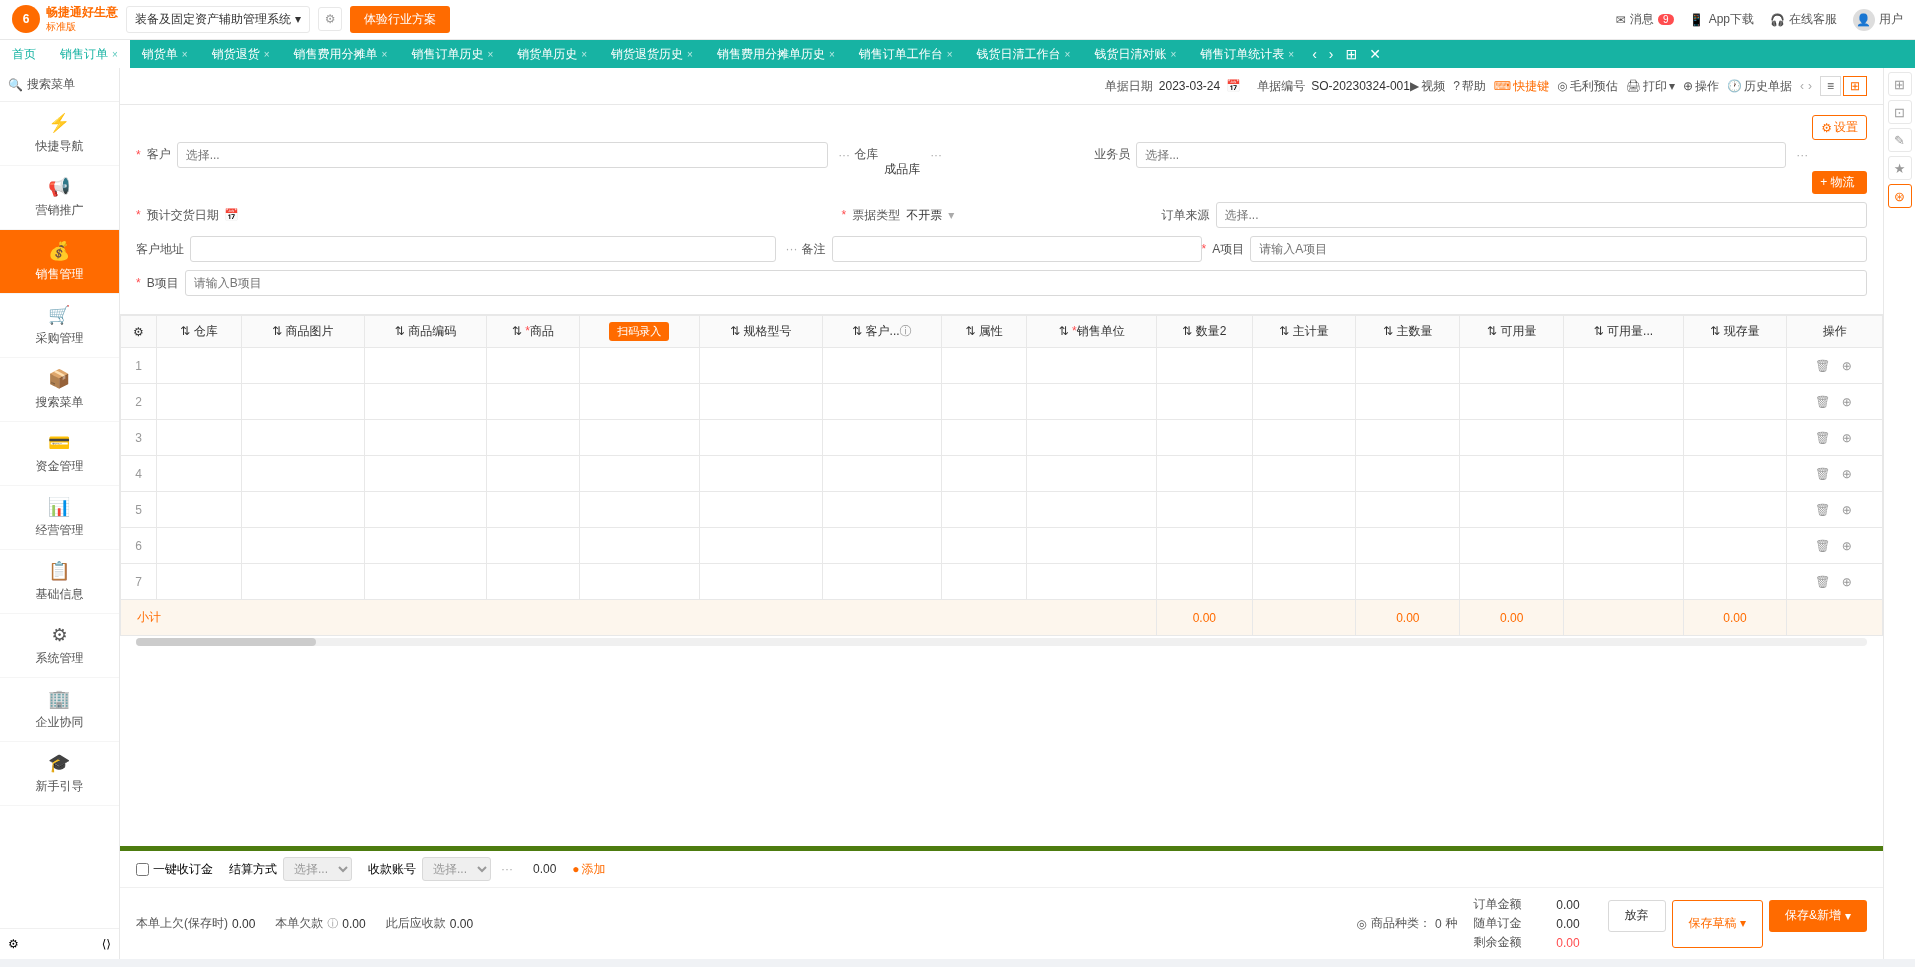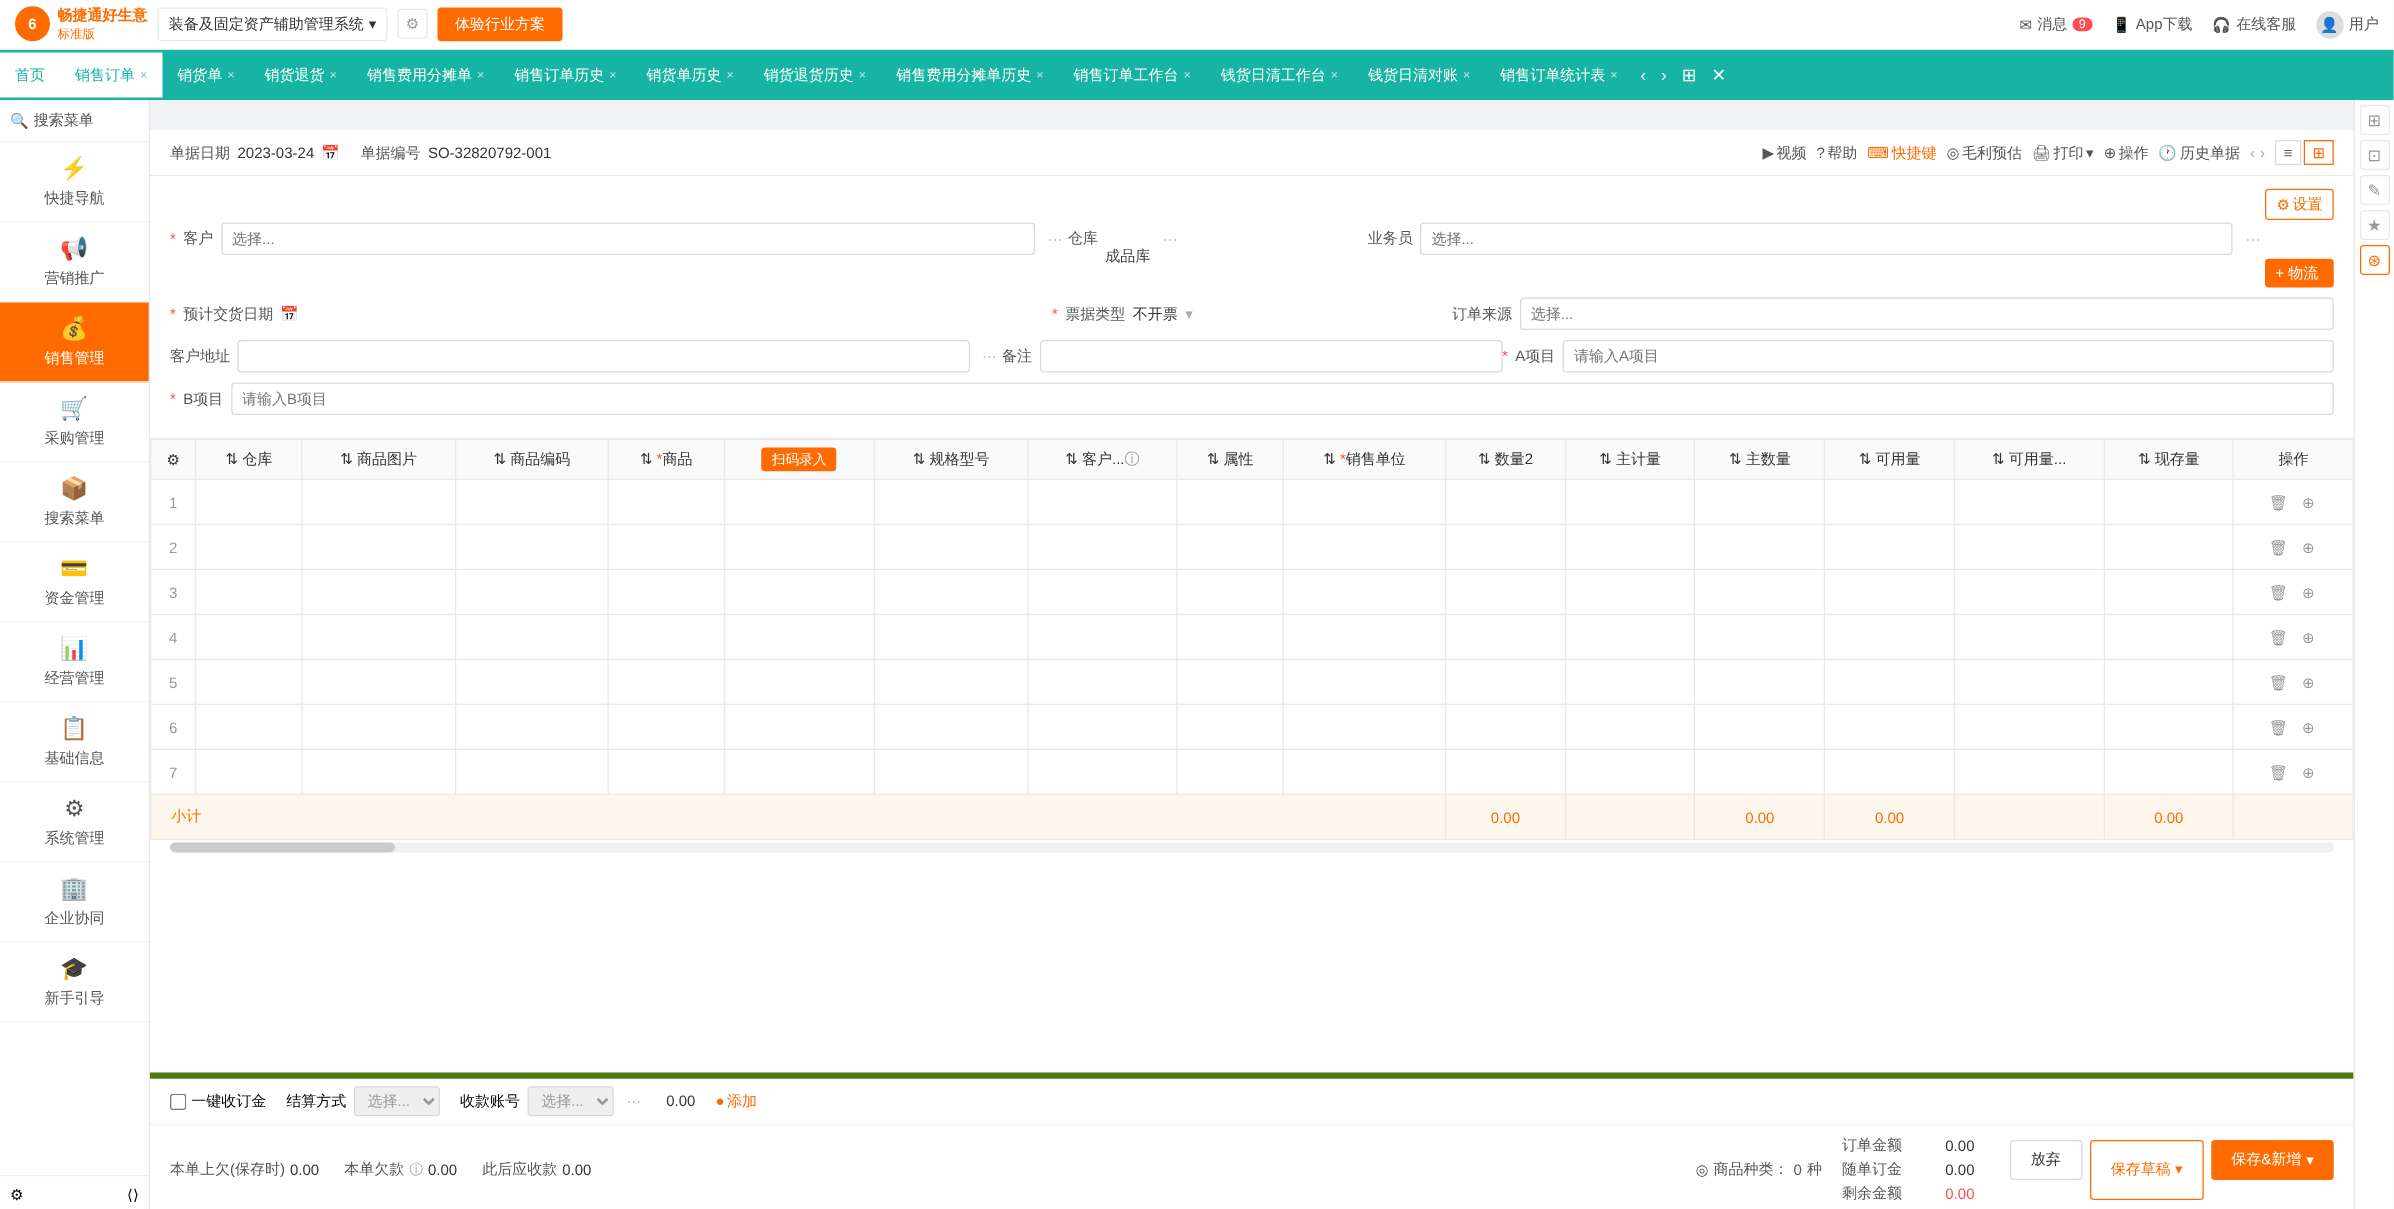--- a/index.html
+++ b/index.html
@@ -70,21 +70,21 @@
       font-size: 10px;
       min-width: 16px;
       text-align: center;
     }
 
     
     .nav-tabs {
       background: #17b3a3;
       display: flex;
       align-items: center;
-      height: 40px;
+      height: 28px;
       padding: 0 0;
       overflow: hidden;
     }
     .nav-tab {
       padding: 0 12px;
       height: 36px;
       display: flex;
       align-items: center;
       color: #fff;
       cursor: pointer;
@@ -167,22 +167,21 @@
       overflow: hidden;
     }
 
     
     .form-header {
       background: #fff;
       padding: 8px 16px;
       border-bottom: 1px solid #e8e8e8;
       display: flex;
       align-items: center;
-      justify-content: space-between;
-      margin-top: 24px;
+      justify-content: flex-end;
     }
     .form-header-left {
       display: flex;
       align-items: center;
       gap: 16px;
     }
     .form-field-inline {
       display: flex;
       align-items: center;
       gap: 6px;
@@ -631,21 +630,21 @@
 
     <div class="form-header">
       <div class="form-header-left">
         <div class="form-field-inline">
           <span class="field-label">单据日期</span>
           <span class="field-value">2023-03-24</span>
           <span class="cal-icon">📅</span>
         </div>
         <div class="form-field-inline">
           <span class="field-label">单据编号</span>
-          <span class="field-value">SO-32820792-001</span>
+          <span class="field-value">SO-20230324-001</span>
         </div>
       </div>
       <div class="form-header-actions">
         <div class="action-link">
           <span>▶</span>
           <span>视频</span>
         </div>
         <div class="action-link">
           <span>?</span>
           <span>帮助</span>

